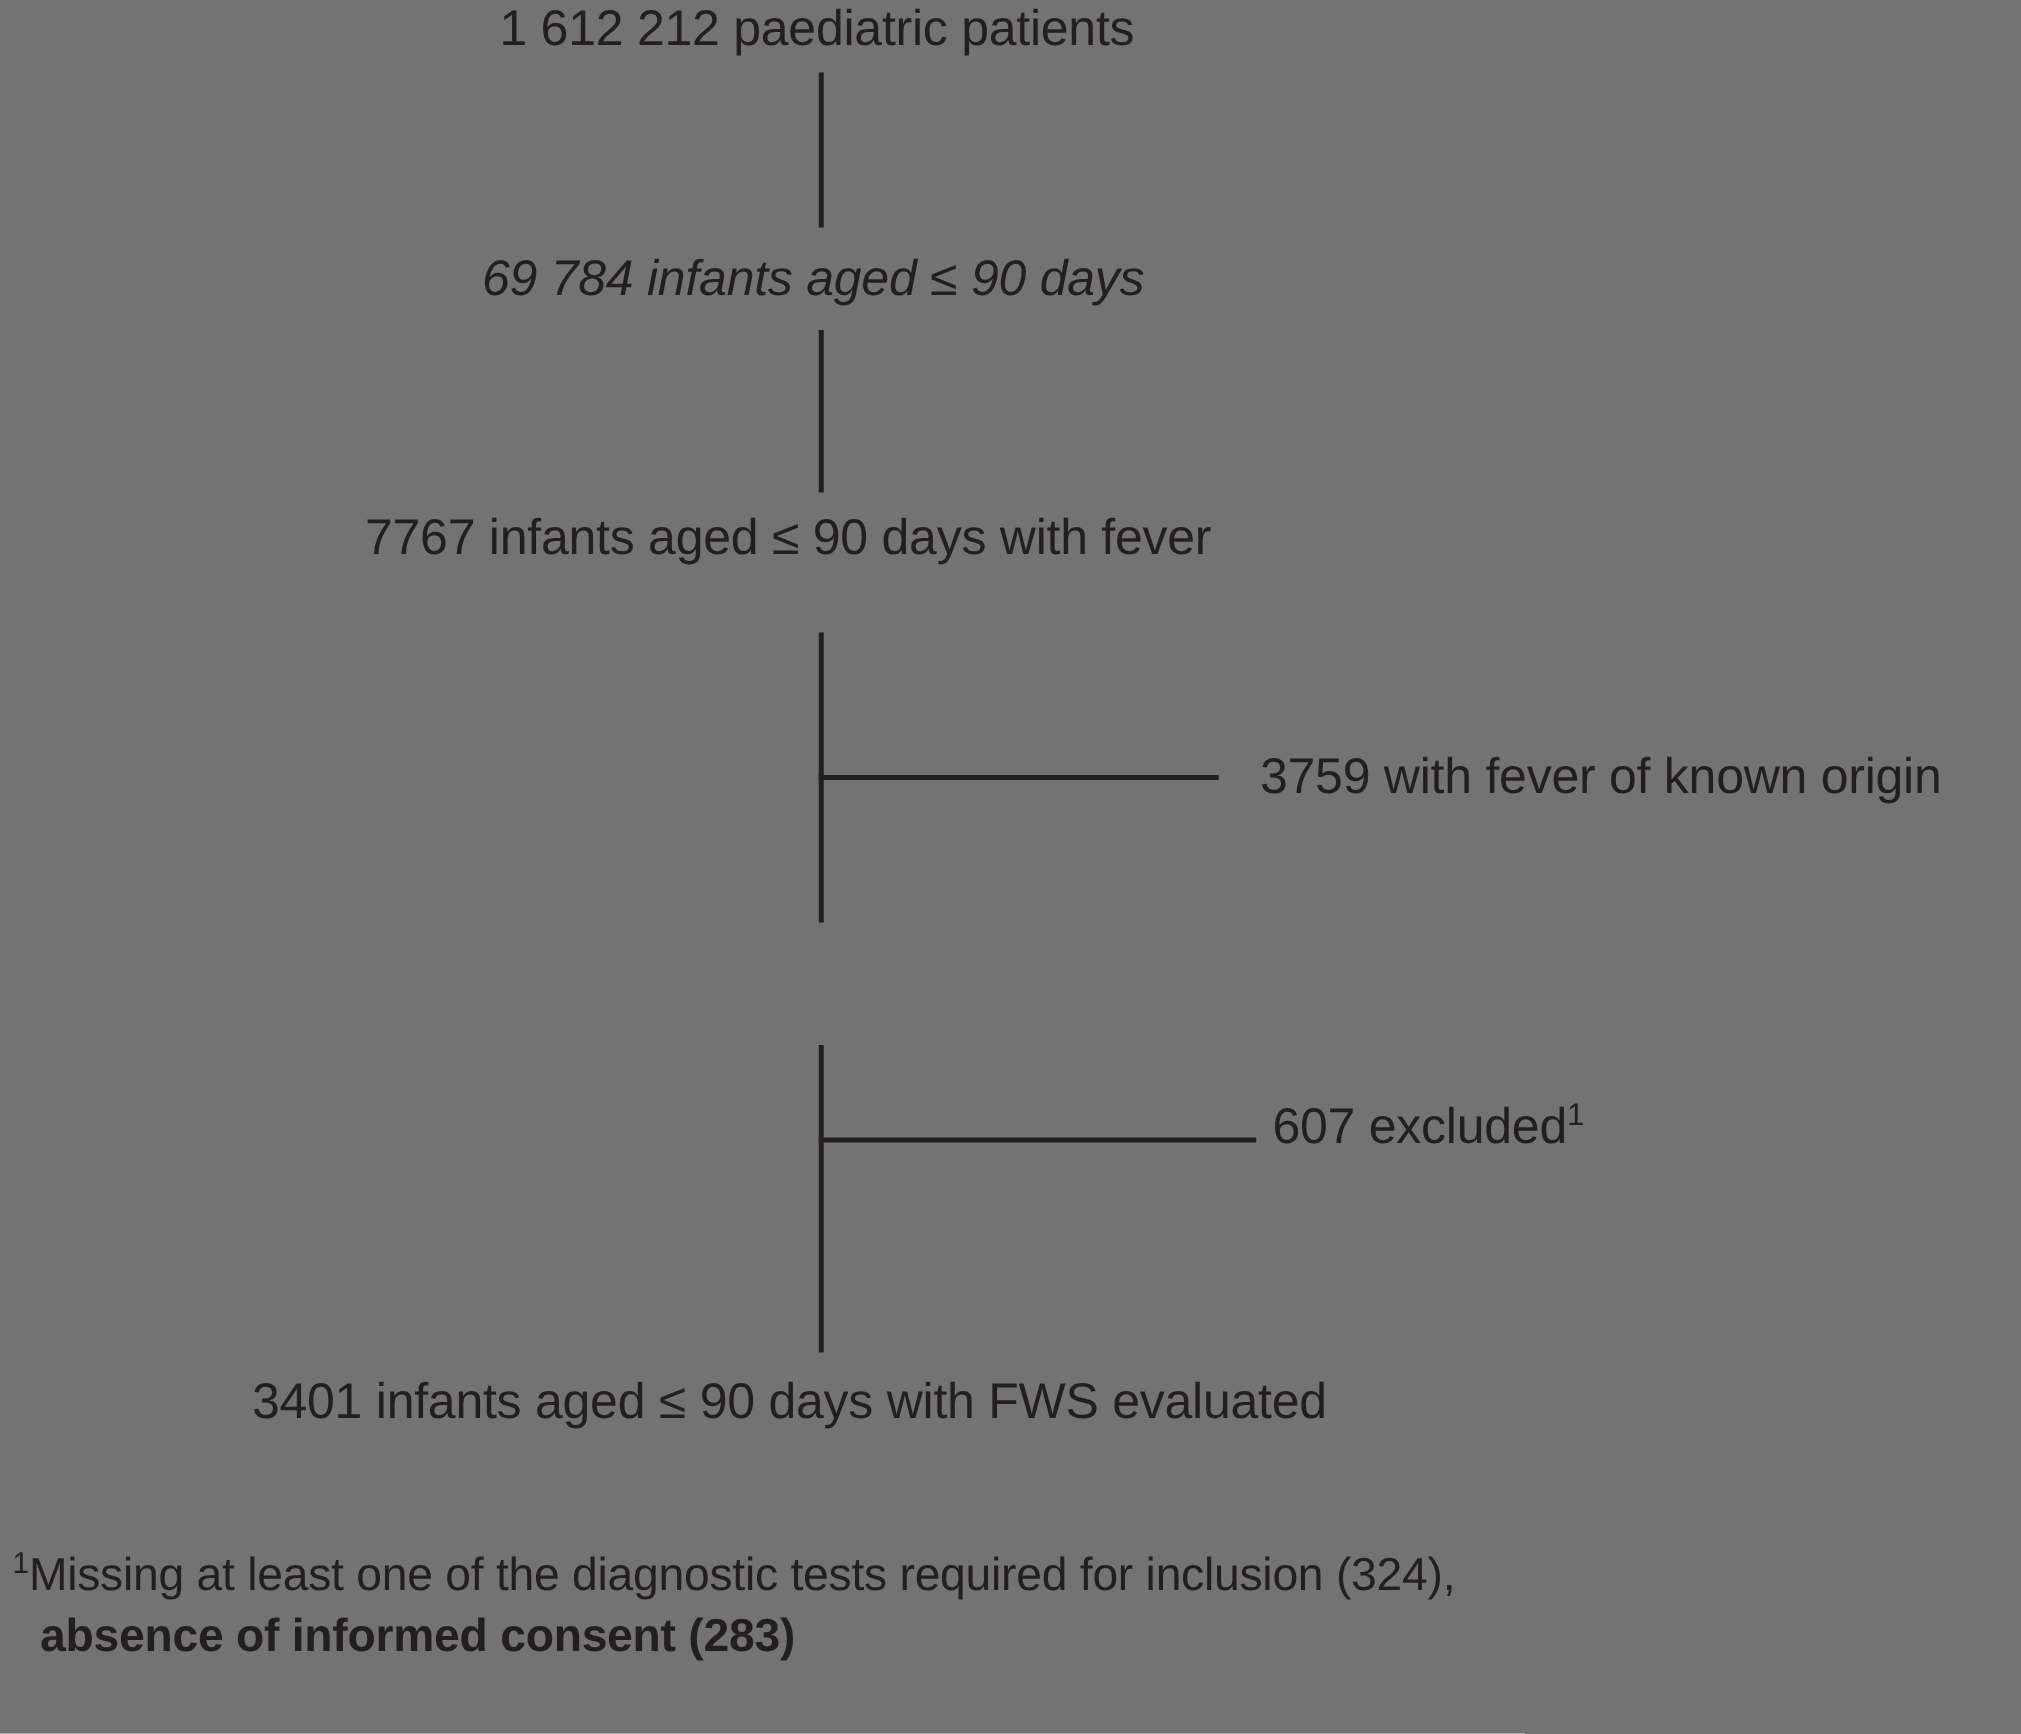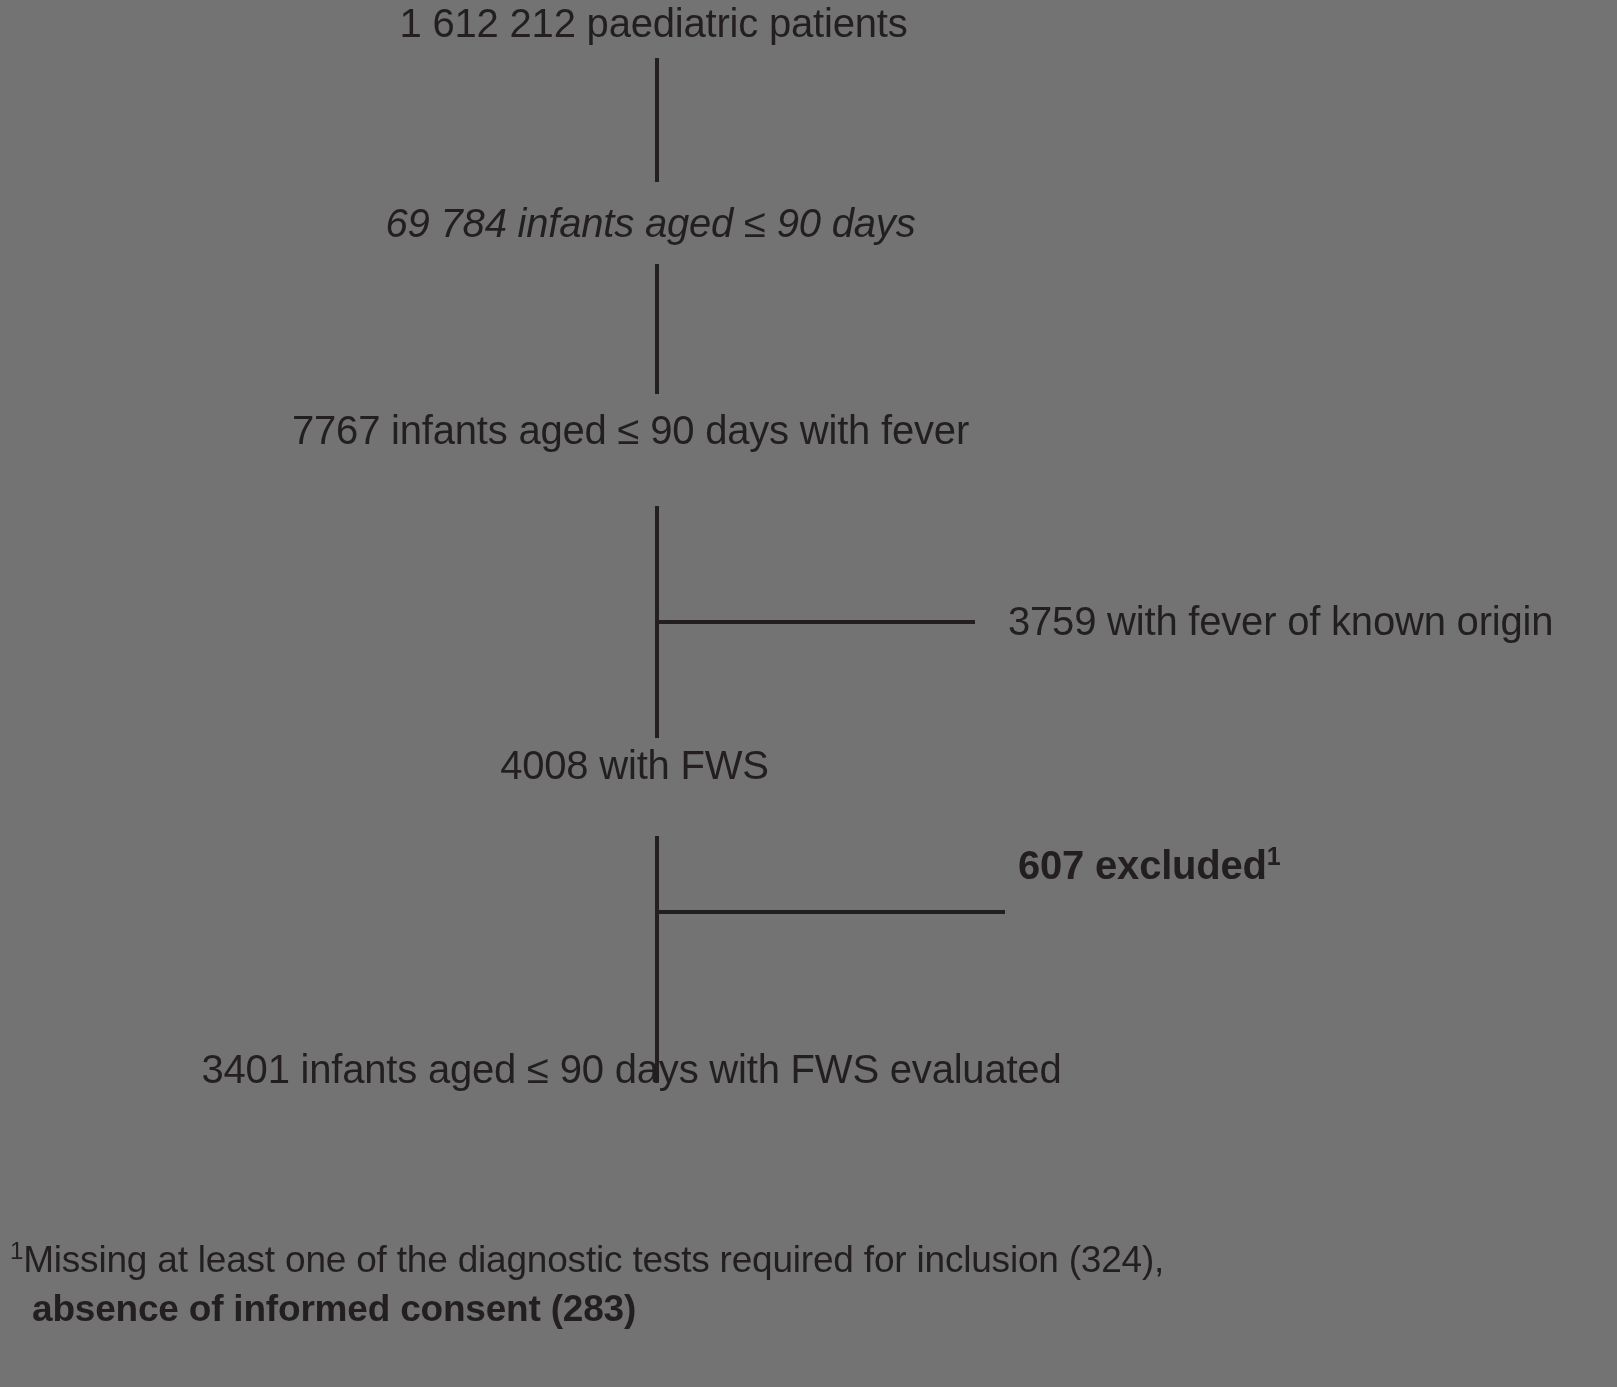--- a/index.html
+++ b/index.html
@@ -29,33 +29,33 @@
     white-space: nowrap;
     color: #231f20;
     letter-spacing: -0.2px;
   }
 
   
   .node-1 { left: 50%; top: 2px;    transform: translateX(-50%) translateX(-155px); }
   .node-2 { left: 50%; top: 202px;  transform: translateX(-50%) translateX(-158px); font-style: italic; }
   .node-3 { left: 50%; top: 409px;  transform: translateX(-50%) translateX(-178px); }
   .node-4 { left: 50%; top: 744px;  transform: translateX(-50%) translateX(-174px); }
-  .node-5 { left: 50%; top: 1048px; transform: translateX(-50%) translateX(-177px); }
+  .node-5 { left: 50%; top: 1100px; transform: translateX(-50%) translateX(-177px); }
 
   
   .branch-text {
     position: absolute;
     font-size: 40px;
     line-height: 1.06;
     white-space: nowrap;
     color: #231f20;
     letter-spacing: -0.2px;
   }
   .branch-1 { left: 1008px; top: 600px; }
-  .branch-2 { left: 1018px; top: 844px; font-weight: bold; }
+  .branch-2 { left: 1018px; top: 880px; }
 
   .sup {
     font-size: 25px;
     vertical-align: super;
     line-height: 0;
   }
 
   
   .vline {
     position: absolute;
@@ -112,21 +112,20 @@
   <div class="node-text node-2">69 784 infants aged ≤ 90 days</div>
 
   <div class="vline v2"></div>
 
   <div class="node-text node-3">7767 infants aged ≤ 90 days with fever</div>
 
   <div class="vline v3"></div>
   <div class="hline h1"></div>
   <div class="branch-text branch-1">3759 with fever of known origin</div>
 
-  <div class="node-text node-4">4008 with FWS</div>
 
   <div class="vline v4"></div>
   <div class="hline h2"></div>
   <div class="branch-text branch-2"><span>607 excluded</span><span class="sup">1</span></div>
 
   <div class="node-text node-5">3401 infants aged ≤ 90 days with FWS evaluated</div>
 
   <div class="footnote">
     <div class="fn-line fn-line-1"><span class="fn-marker">1</span><span>Missing at least one of the diagnostic tests required for inclusion (324),</span></div>
     <div class="fn-line fn-line-2">absence of informed consent (283)</div>

